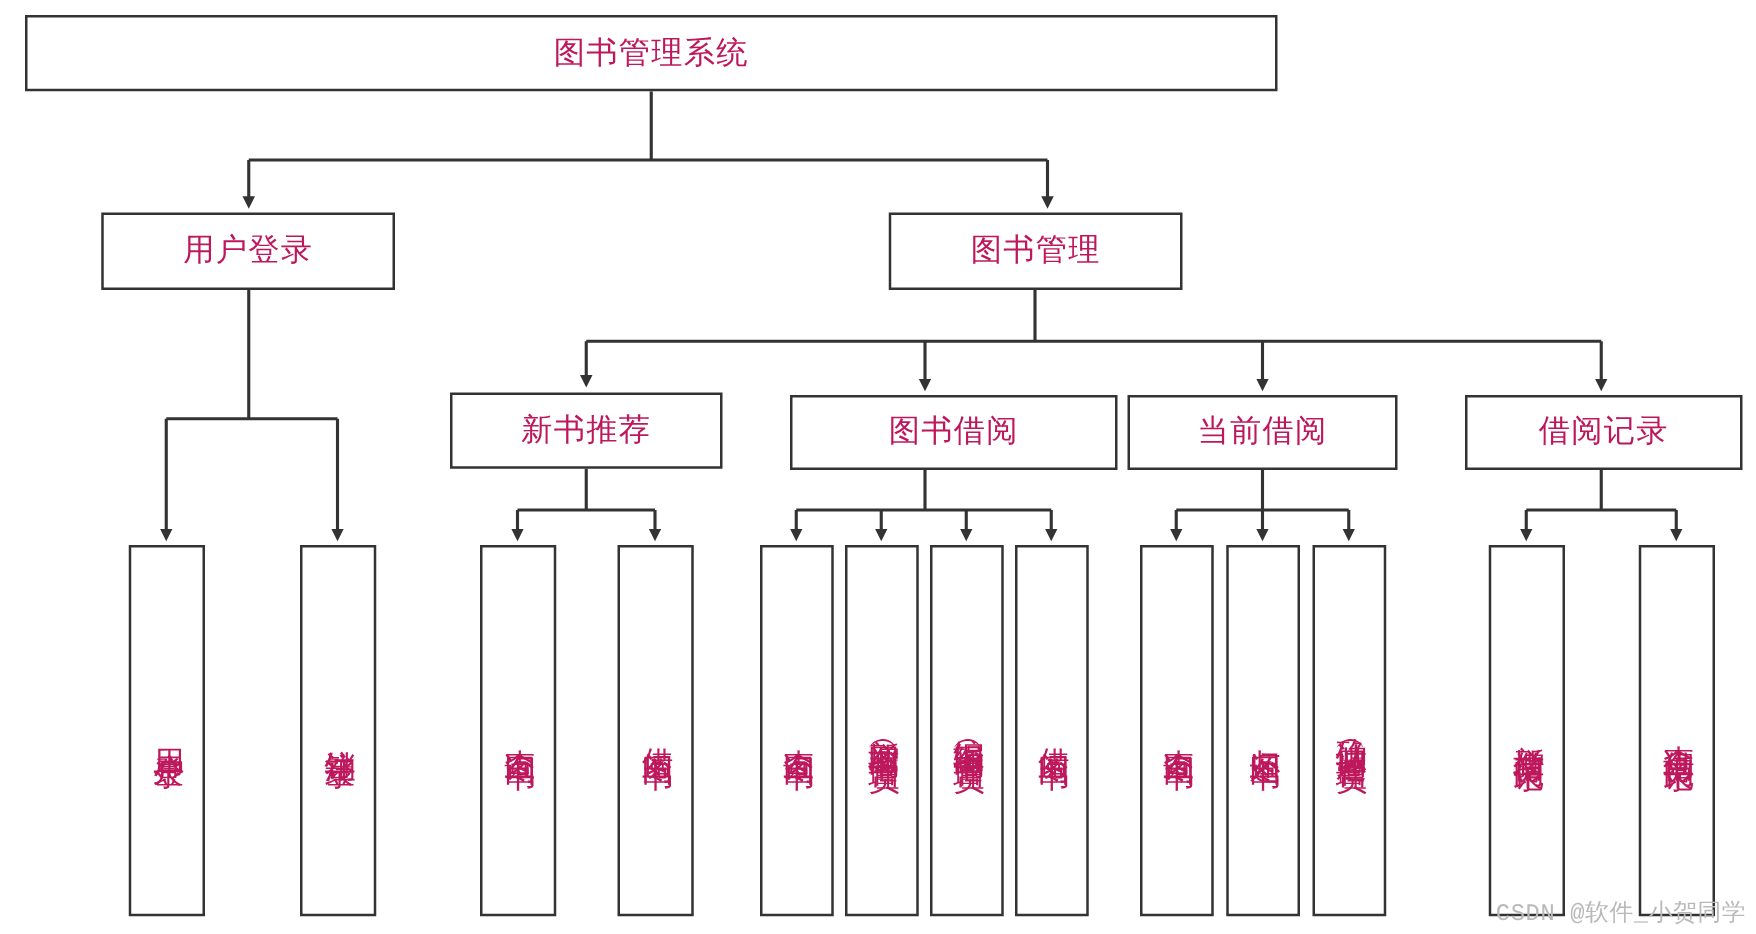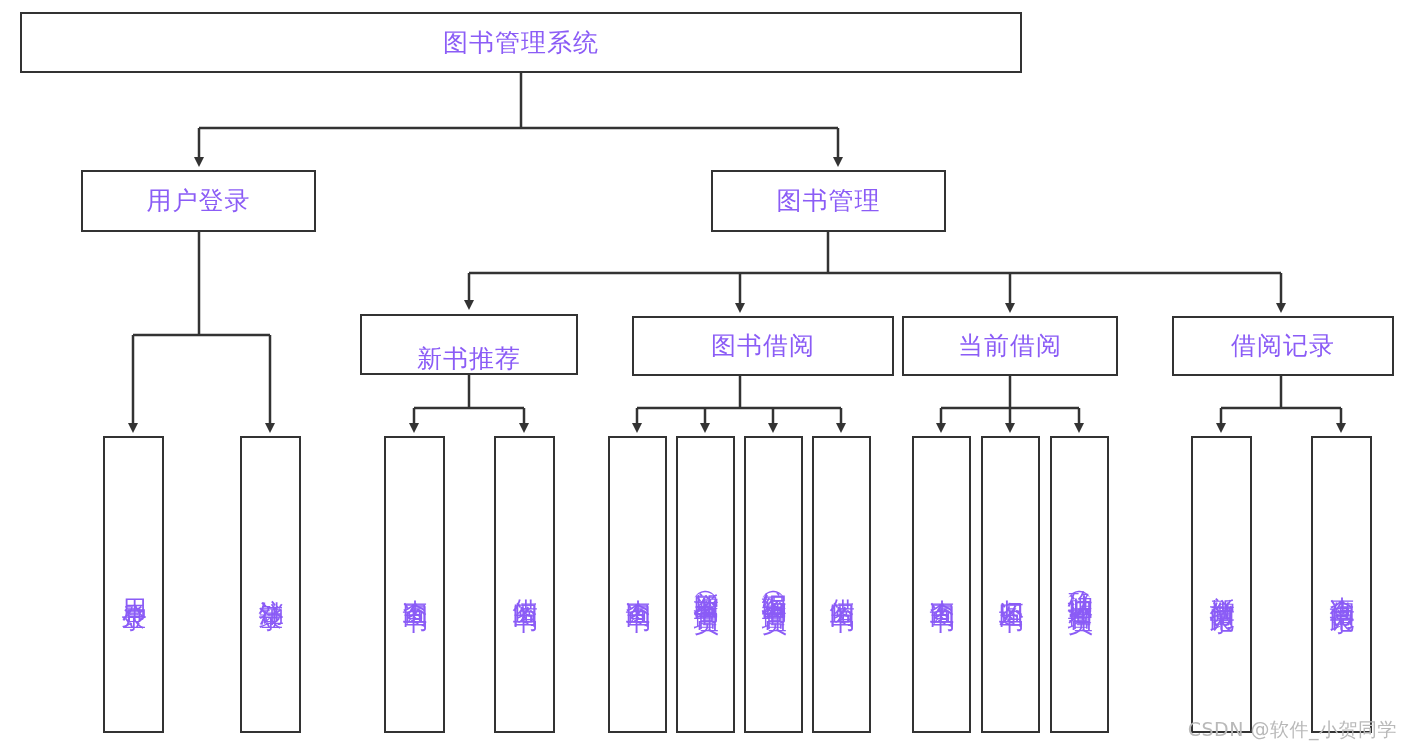--- a/index.html
+++ b/index.html
@@ -27,21 +27,21 @@
     pointer-events: none;
   }
   .node {
     position: absolute;
     box-sizing: border-box;
     border: 2.5px solid #333333;
     background: #ffffff;
     display: flex;
     align-items: center;
     justify-content: center;
-    color: #8b5cf6;
+    color: #be185d;
     font-family: Liberation Serif, serif;
   }
   .node .label {
     display: block;
     text-align: center;
     line-height: 1.18;
     letter-spacing: 1px;
   }
   
   .node.horiz .label {
@@ -62,20 +62,21 @@
     max-height: 278px;
   }
   .watermark {
     position: absolute;
     right: 8px;
     bottom: 4px;
     font-size: 19px;
     color: #b9b9b9;
     letter-spacing: 0.5px;
     white-space: nowrap;
+    font-family: Liberation Mono, monospace;
   }
 </style>
 </head>
 <body>
 
 <div id="canvas">
 
   <svg class="links" viewBox="0 0 1405 747" xmlns="http://www.w3.org/2000/svg">
     <defs>
       <marker id="arrow" markerWidth="12" markerHeight="12" refX="1" refY="5" orient="auto" markerUnits="userSpaceOnUse">
@@ -130,21 +131,21 @@
     <span class="label">图书管理系统</span>
   </div>
 
   <div class="node horiz" style="left:81px; top:170px; width:235px; height:62px;">
     <span class="label">用户登录</span>
   </div>
   <div class="node horiz" style="left:711px; top:170px; width:235px; height:62px;">
     <span class="label">图书管理</span>
   </div>
 
-  <div class="node horiz" style="left:360px; top:314px; width:218px; height:61px;align-items:flex-end;">
+  <div class="node horiz" style="left:360px; top:314px; width:218px; height:61px;">
     <span class="label">新书推荐</span>
   </div>
   <div class="node horiz" style="left:632px; top:316px; width:262px; height:60px;">
     <span class="label">图书借阅</span>
   </div>
   <div class="node horiz" style="left:902px; top:316px; width:216px; height:60px;align-items:center;">
     <span class="label">当前借阅</span>
   </div>
   <div class="node horiz" style="left:1172px; top:316px; width:222px; height:60px;">
     <span class="label">借阅记录</span>

